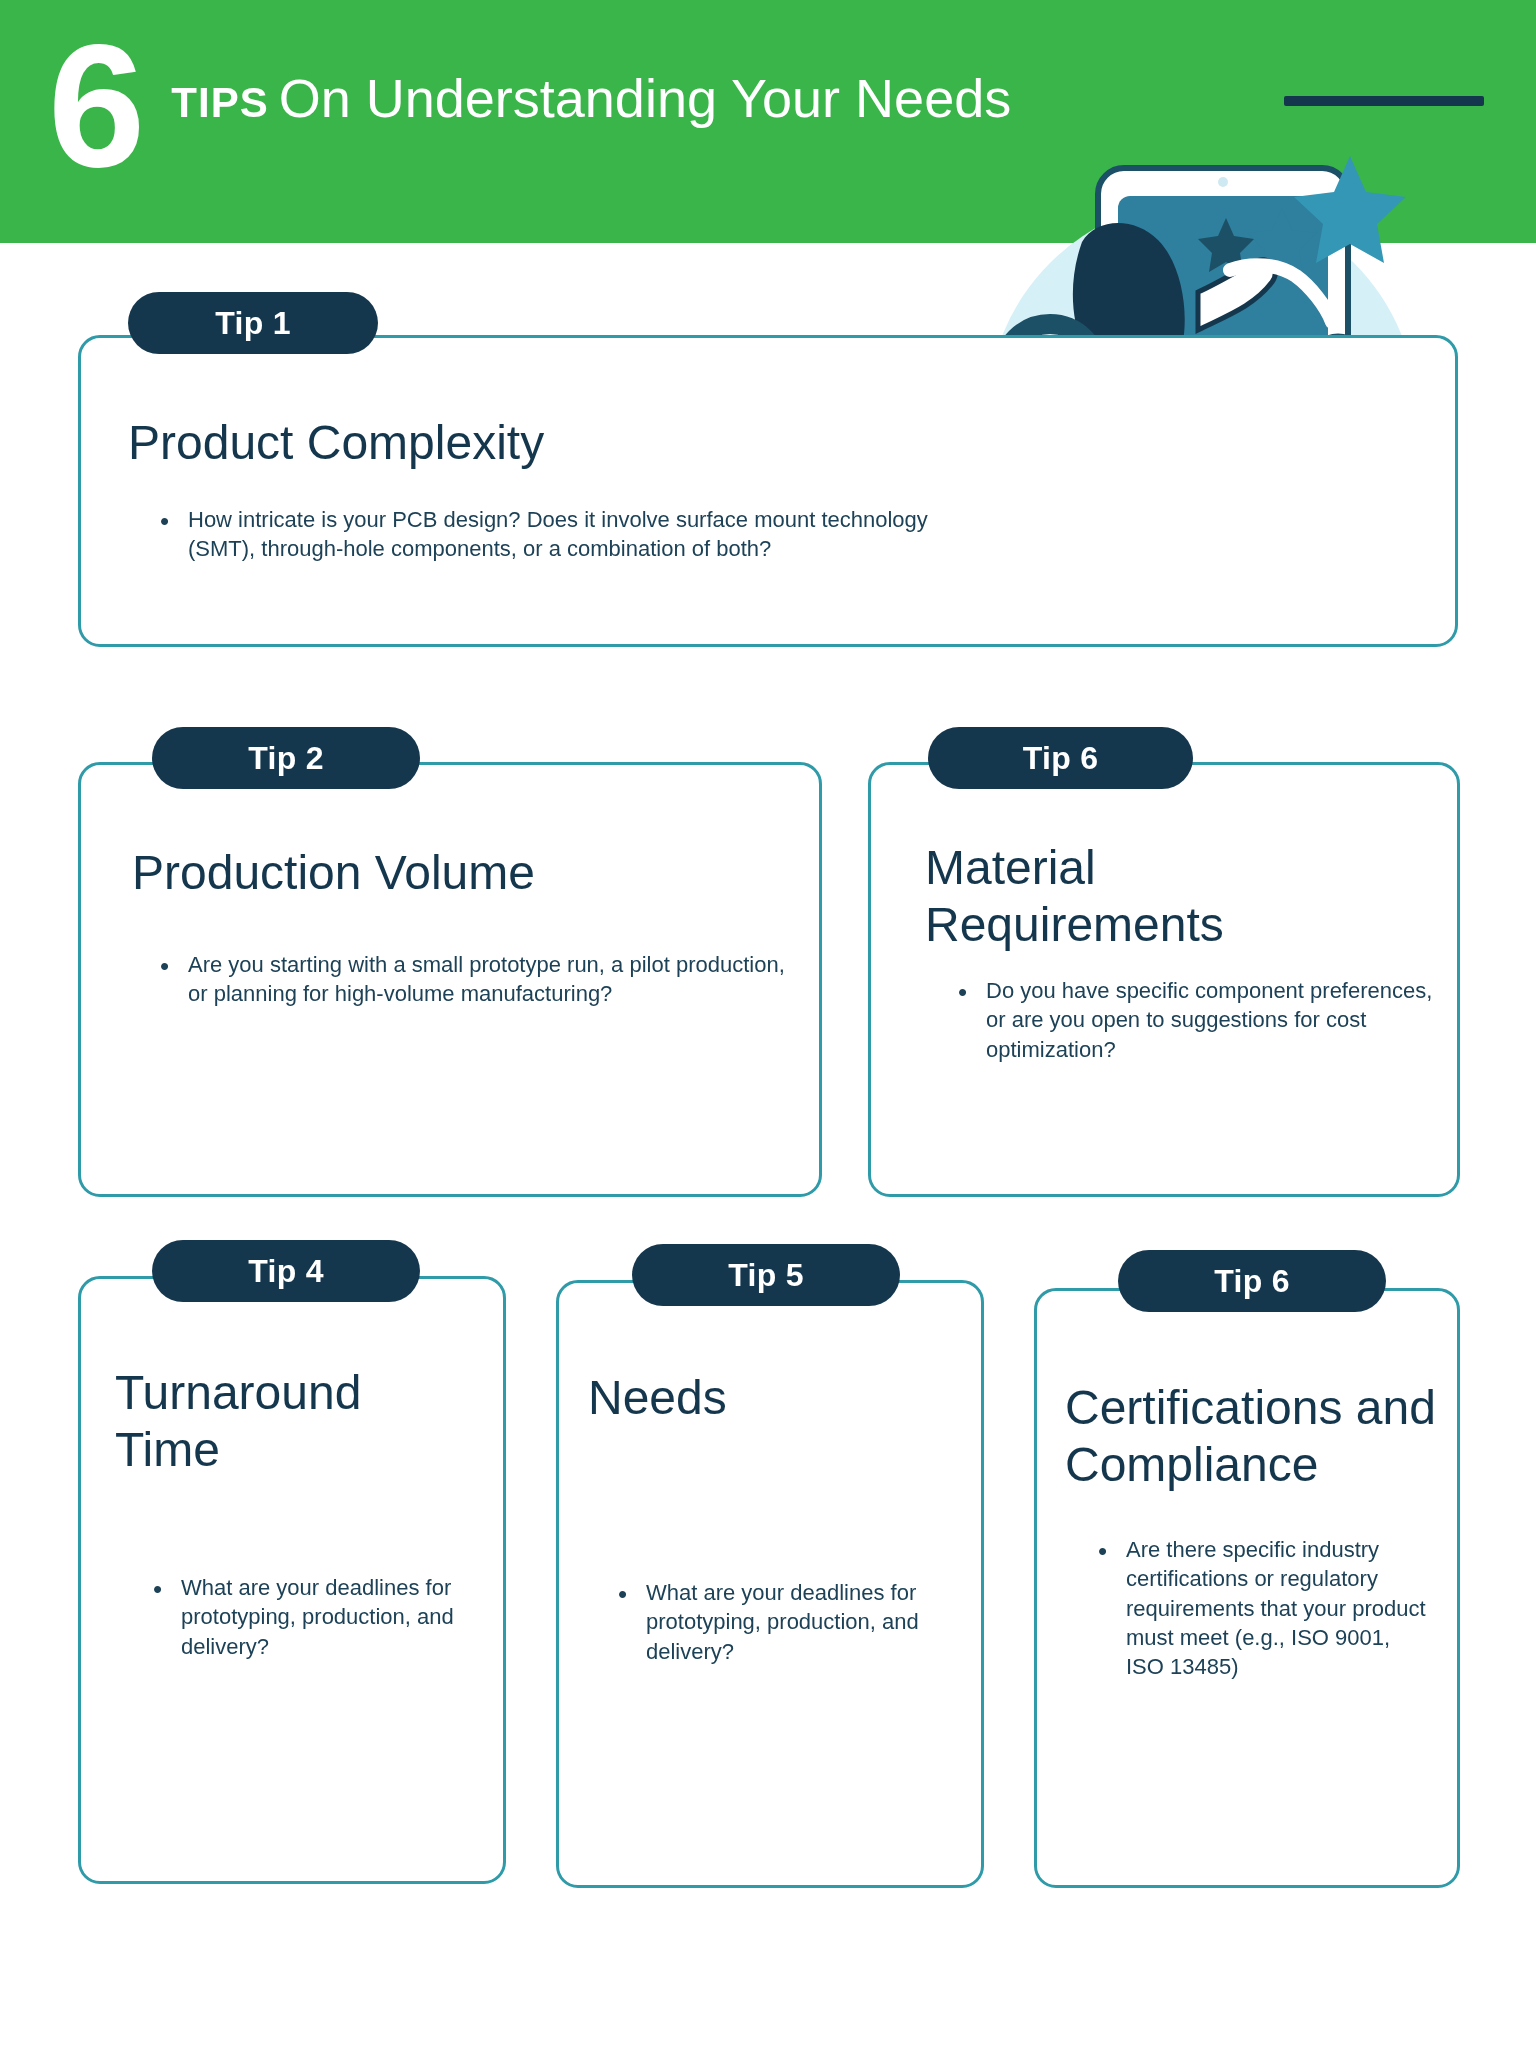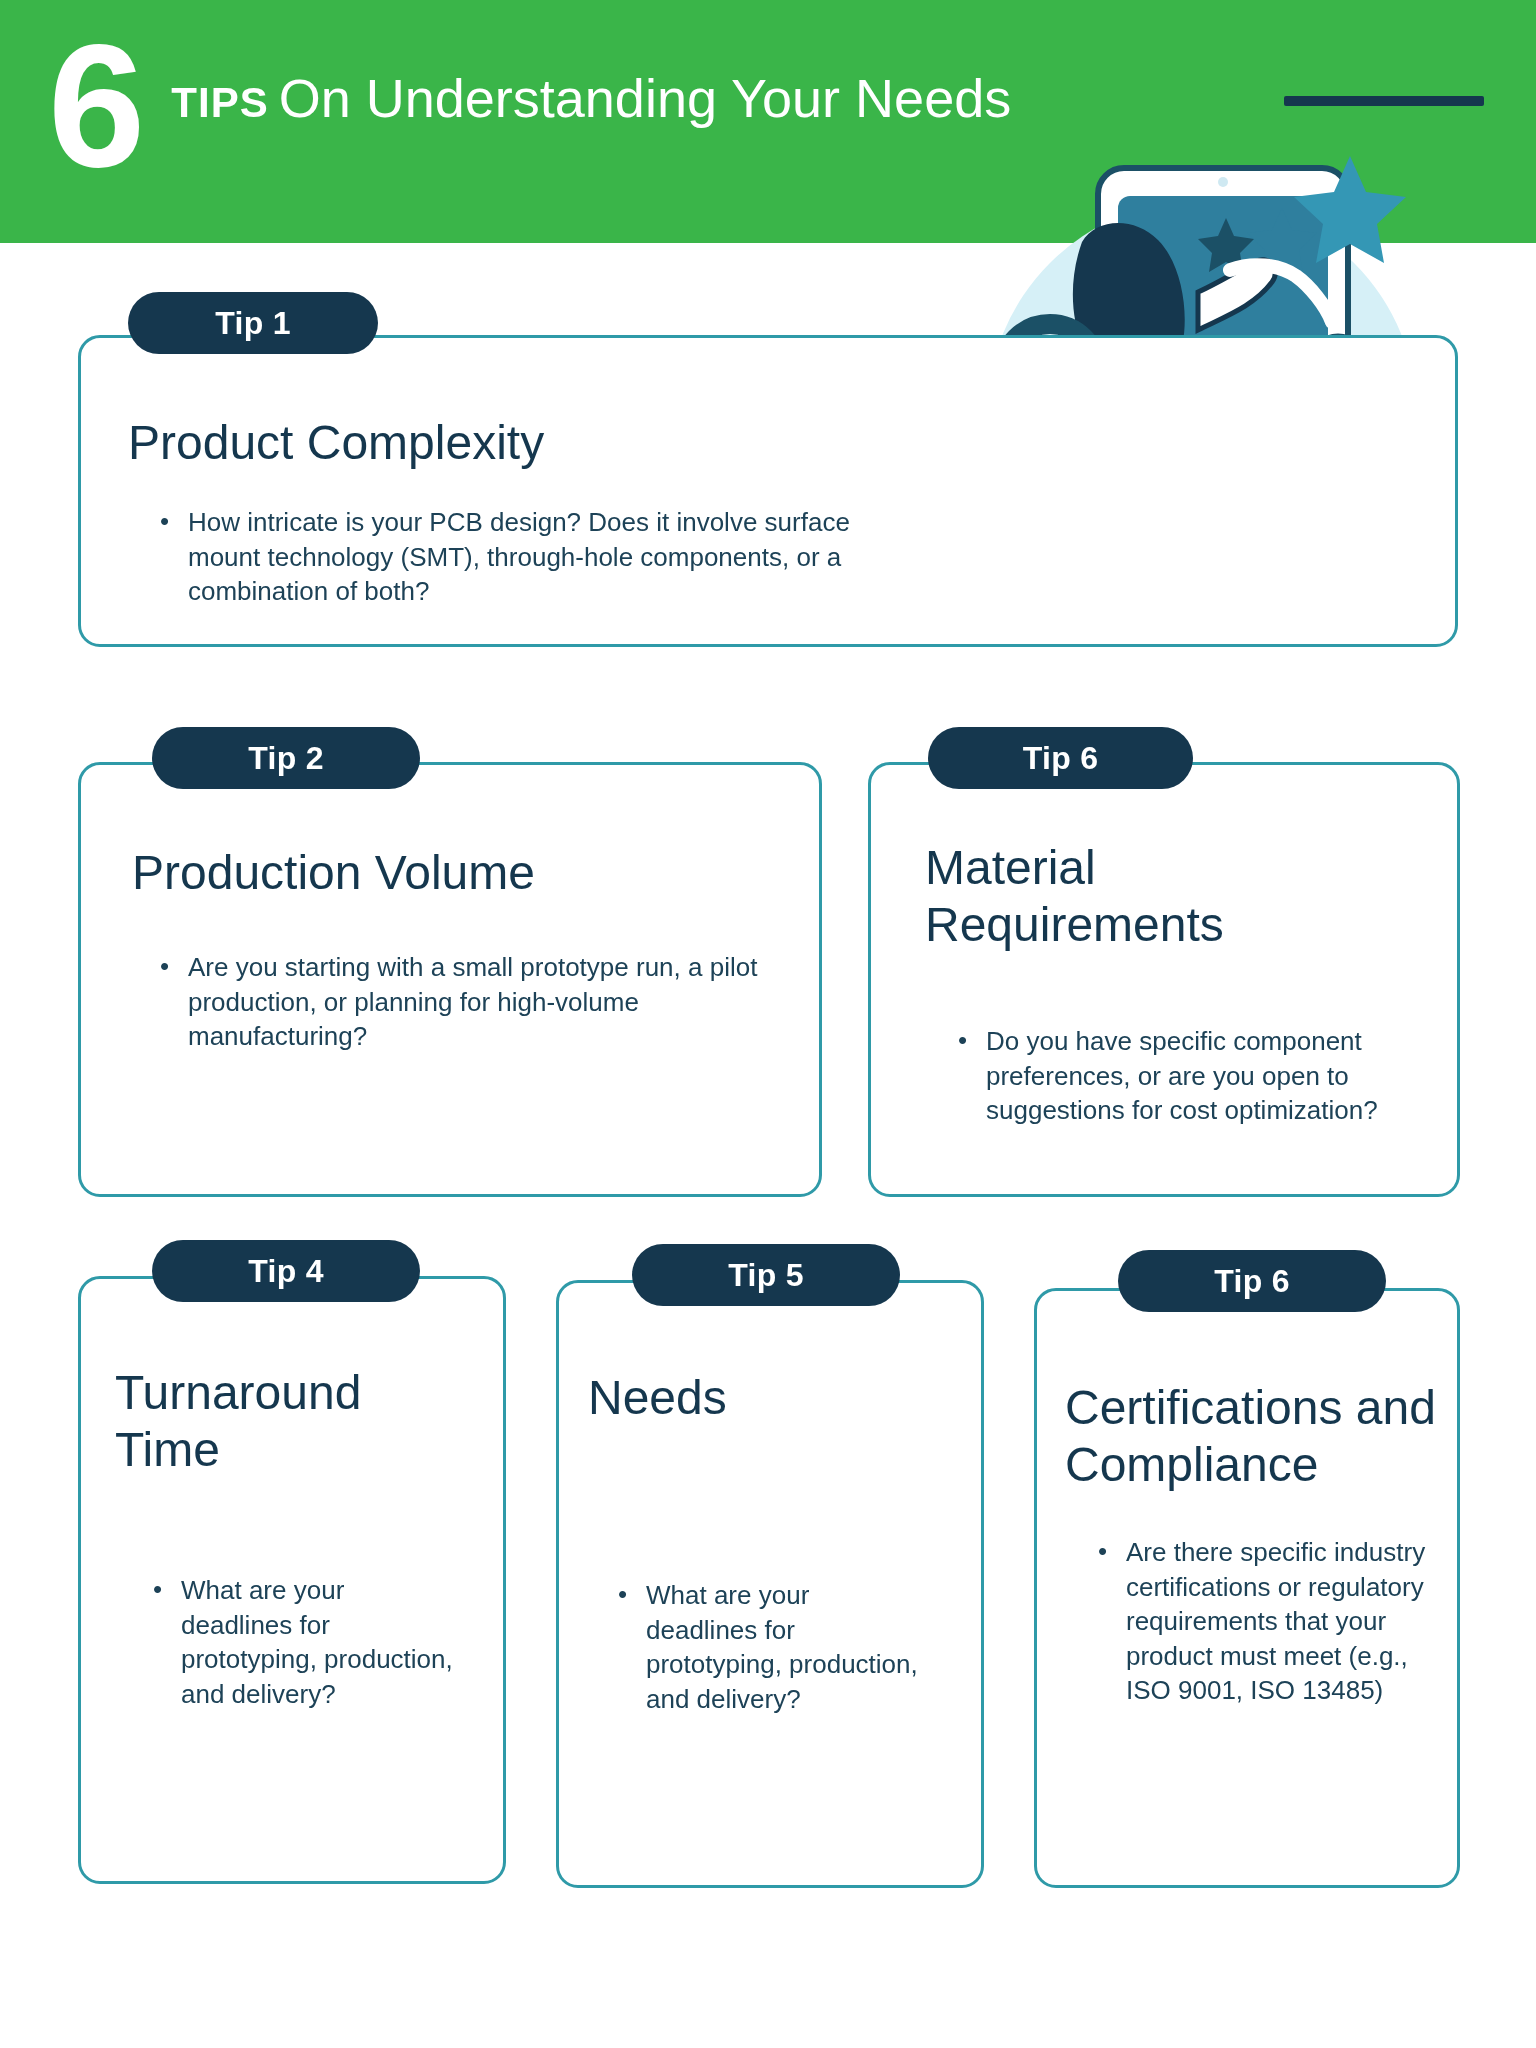--- a/index.html
+++ b/index.html
@@ -98,21 +98,21 @@
   }
   .card-title {
     position: absolute;
     font-size: 48px;
     font-weight: normal;
     color: #15374e;
     line-height: 1.18;
   }
   .card-body {
     position: absolute;
-    font-size: 26px;
+    font-size: 22px;
     line-height: 1.33;
     color: #1d4257;
     margin: 0;
     padding-left: 36px;
     list-style: none;
   }
   .card-body li {
     position: relative;
   }
   .card-body li::before {
@@ -133,21 +133,21 @@
   
   #card-2 { left: 78px; top: 762px; width: 744px; height: 435px; }
   #badge-2 { left: 152px; top: 727px; width: 268px; }
   #title-2 { left: 132px; top: 845px; width: 560px; }
   #body-2  { left: 152px; top: 950px; width: 600px; }
 
   
   #card-3 { left: 868px; top: 762px; width: 592px; height: 435px; }
   #badge-3 { left: 928px; top: 727px; width: 265px; }
   #title-3 { left: 925px; top: 840px; width: 420px; }
-  #body-3  { left: 950px; top: 976px; width: 450px; margin-top: 48px; }
+  #body-3  { left: 950px; top: 976px; width: 450px; }
 
   
   #card-4 { left: 78px; top: 1276px; width: 428px; height: 608px; }
   #badge-4 { left: 152px; top: 1240px; width: 268px; }
   #title-4 { left: 115px; top: 1365px; width: 340px; }
   #body-4  { left: 145px; top: 1573px; width: 280px; }
 
   
   #card-5 { left: 556px; top: 1280px; width: 428px; height: 608px; }
   #badge-5 { left: 632px; top: 1244px; width: 268px; }

